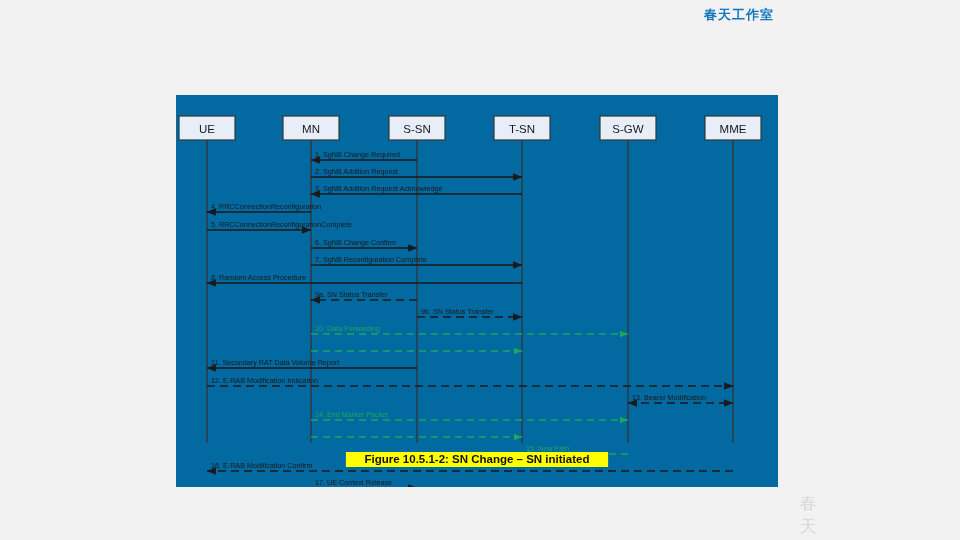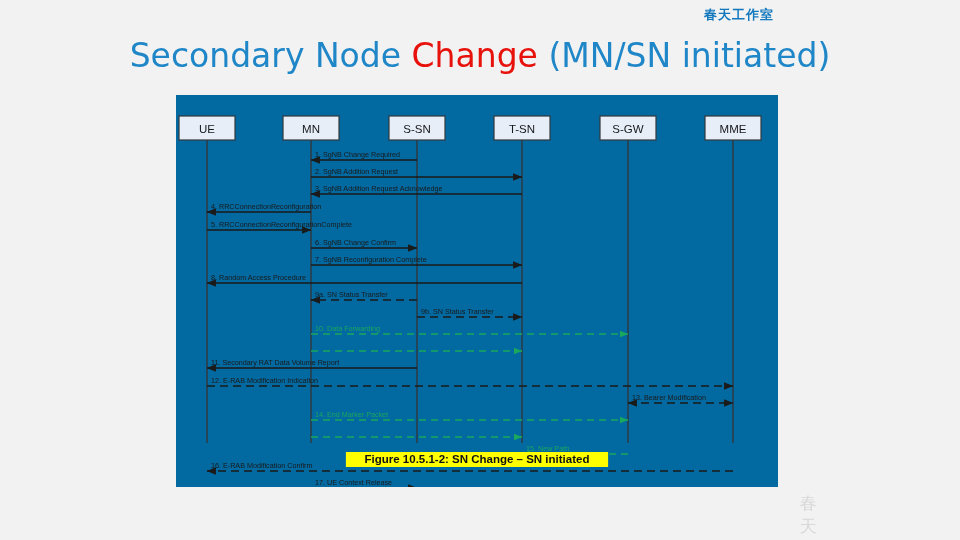--- a/index.html
+++ b/index.html
@@ -77,23 +77,20 @@
   .wechat-ico { display: block; }
   text { font-family: "Liberation Sans", sans-serif; }
 </style>
 </head>
 <body>
 
 <div class="slide">
 
   <div class="brand-top">春天工作室</div>
 
-  <div class="title">
-    <span>Secondary Node </span><span class="accent">Change</span><span> (MN/SN initiated)</span>
-  </div>
 
   <div class="panel">
     <svg class="diagram" viewBox="0 0 602 392">
       <defs>
         <marker id="ah-dark" markerWidth="7" markerHeight="7" refX="6.4" refY="3" orient="auto">
           <path d="M0,0.4 L6.6,3 L0,5.6 z" fill="#1a1a1a"></path>
         </marker>
         <marker id="ah-dark-start" markerWidth="7" markerHeight="7" refX="0.6" refY="3" orient="auto">
           <path d="M7,0.4 L0.4,3 L7,5.6 z" fill="#1a1a1a"></path>
         </marker>

